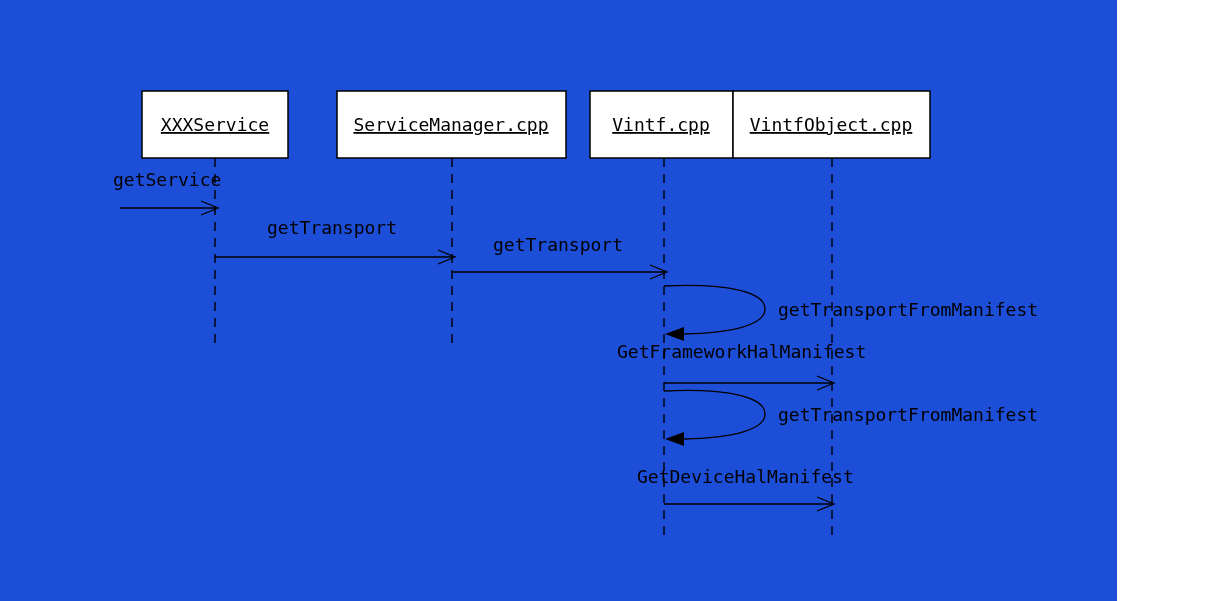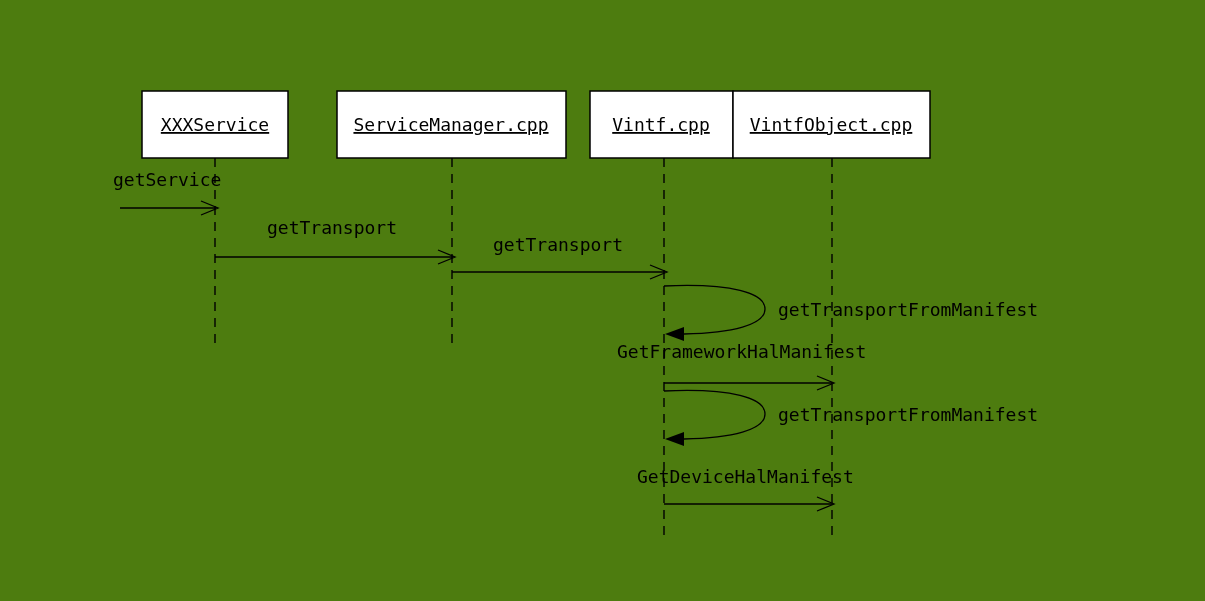--- a/index.html
+++ b/index.html
@@ -5,23 +5,23 @@
   html, body {
     margin: 0;
     padding: 0;
     background: #ffffff;
     width: 1205px;
     height: 601px;
     overflow: hidden;
   }
   .stage {
     position: relative;
-    width: 1205px;
+    width: 1117px;
     height: 601px;
-    background: #4d7c0f;
+    background: #1d4ed8;
   }
   svg { display: block; }
   .pbox {
     fill: #ffffff;
     stroke: #000000;
     stroke-width: 1.5;
   }
   .ptext {
     font-family: "DejaVu Sans Mono", "Liberation Mono", monospace;
     font-size: 18px;

